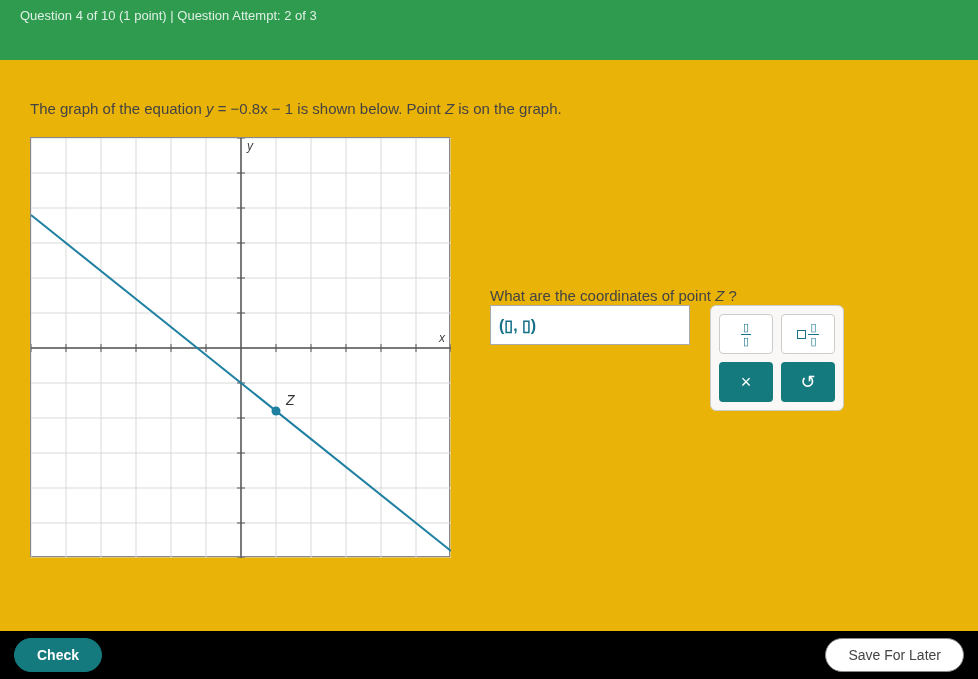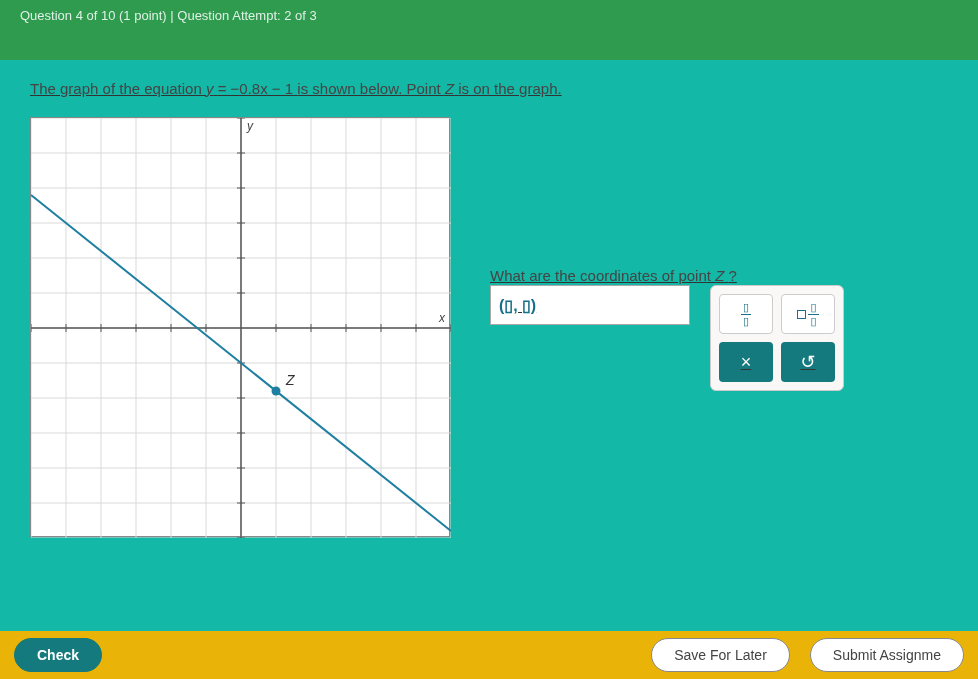--- a/index.html
+++ b/index.html
@@ -1,34 +1,34 @@
 <!DOCTYPE html>
 <html><head>
 <meta charset="utf-8">
 <style>
 *{box-sizing:border-box;margin:0;padding:0;}
 body{font-family:Arial,Helvetica,sans-serif;background:#e8e6e2;color:#333;overflow:hidden;width:978px;height:679px;position:relative;}
 .topbar{background:#2e9b4f;color:#fff;height:30px;display:flex;align-items:center;padding:8px 20px;font-size:13px;position:relative;}
 .topbar .qinfo{opacity:.85;}
 .greenbubbles{position:absolute;top:30px;left:0;right:0;height:30px;background:#2e9b4f;}
-.content{position:absolute;top:60px;left:0;right:0;bottom:40px;background:#14b8a6;padding:20px 30px 10px 30px;text-decoration:underline;}
+.content{position:absolute;top:60px;left:0;right:0;bottom:40px;background:#eab308;padding:40px 30px 10px 30px;}
 .prompt{font-size:15px;color:#444;margin-bottom:20px;}
 .prompt .it{font-style:italic;}
 .mainrow{display:flex;align-items:flex-start;gap:40px;}
 .graphbox{width:420px;height:420px;border:1px solid #888;background:#fff;position:relative;}
 .rightcol{margin-top:150px;}
 .qlabel{font-size:15px;color:#444;margin-bottom:1px;}
 .qlabel .it{font-style:italic;}
 .answerrow{display:flex;align-items:flex-start;gap:20px;}
 .answerbox{width:200px;height:40px;border:1px solid #aaa;background:#fff;display:flex;align-items:center;padding:0 8px;font-size:16px;color:#17708a;font-weight:bold;}
 .tools{border:1px solid #ccc;border-radius:6px;background:#f9f8f6;padding:8px;display:flex;flex-direction:column;gap:8px;}
 .toolrow{display:flex;gap:8px;}
 .toolbtn{width:54px;height:40px;border:1px solid #ccc;border-radius:4px;background:#fff;display:flex;align-items:center;justify-content:center;font-size:14px;color:#17708a;cursor:pointer;}
 .darkbtn{width:54px;height:40px;border:none;border-radius:4px;background:#147a7e;color:#fff;display:flex;align-items:center;justify-content:center;font-size:18px;cursor:pointer;}
-.footer{position:absolute;bottom:0;left:0;right:0;height:48px;display:flex;align-items:center;justify-content:space-between;padding:0 14px;background:#eab308;}
+.footer{position:absolute;bottom:0;left:0;right:0;height:48px;display:flex;align-items:center;justify-content:space-between;padding:0 14px;background:#000000;}
 .pill{border:1px solid #888;border-radius:999px;padding:8px 22px;font-size:14px;color:#444;background:#fff;cursor:pointer;}
 .pill.check{background:#147a7e;color:#fff;border-color:#147a7e;font-weight:bold;}
 .fgroup{display:flex;gap:20px;}
 .frac{display:inline-flex;flex-direction:column;align-items:center;line-height:1;font-size:11px;}
 .frac .n,.frac .d{padding:0 2px;}
 .frac .bar{width:100%;border-top:1.5px solid #17708a;margin:1px 0;}
 .mixed{display:inline-flex;align-items:center;gap:2px;}
 .mixed .whole{width:9px;height:9px;border:1.5px solid #17708a;}
 </style>
 </head>
@@ -154,15 +154,14 @@
         </div>
       </div>
     </div>
   </div>
 </div>
 
 <div class="footer">
   <div class="pill check">Check</div>
   <div class="fgroup">
     <div class="pill">Save For Later</div>
-    <div class="pill">Submit Assignme</div>
   </div>
 </div>
 
 </body></html>

